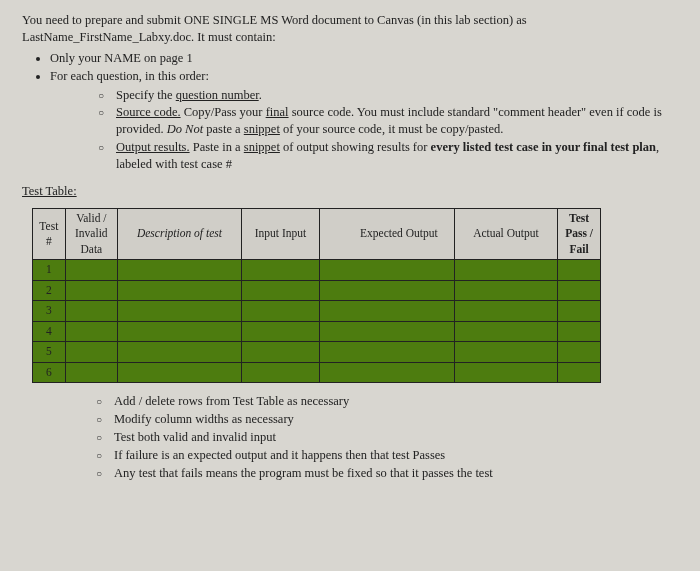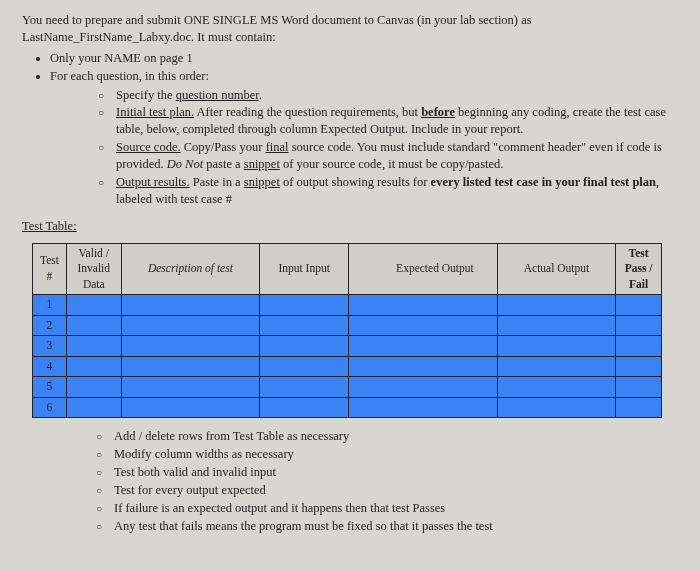--- a/index.html
+++ b/index.html
@@ -24,23 +24,23 @@
       left: 0;
       font-size: 10px;
       top: 2px;
       color: #333;
     }
     .u { text-decoration: underline; }
     .b { font-weight: bold; }
     .section-label { text-decoration: underline; margin-top: 10px; margin-bottom: 8px; }
     table {
       border-collapse: collapse;
-      width: 630px;
+      width: 569px;
       margin-left: 10px;
-      background: #3b82f6;
+      background: #4d7c0f;
     }
     th, td {
       border: 1px solid #222;
       font-size: 11.5px;
       text-align: center;
       padding: 2px 4px;
       font-weight: normal;
     }
     th { background: #d0cec8; }
     td { height: 15px; }
@@ -58,32 +58,29 @@
     .col-valid { width: 55px; }
     .col-desc { width: 140px; font-style: italic; }
     .col-input { width: 90px; }
     .col-expected { width: 150px; padding-left: 28px; }
     .col-actual { width: 120px; }
     .col-pass { width: 46px; font-weight: bold; }
   </style>
 </head>
 <body>
 
-<div class="intro">You need to prepare and submit ONE SINGLE MS Word document to Canvas (in your lab section) as LastName_FirstName_Labxy.doc. It must contain:</div>
+<div class="intro">You need to prepare and submit ONE SINGLE MS Word document to Canvas (in this lab section) as LastName_FirstName_Labxy.doc. It must contain:</div>
 
 <ul class="main">
   <li>Only your NAME on page 1</li>
   <li>
     <span>For each question, in this order:</span>
     <ul class="sub">
       <li>
         <span>Specify the </span><span class="u">question number</span><span>.</span>
-      </li>
-      <li>
-        <span class="u">Initial test plan.</span><span> After reading the question requirements, but </span><span class="u b">before</span><span> beginning any coding, create the test case table, below, completed through column Expected Output. Include in your report.</span>
       </li>
       <li>
         <span class="u">Source code.</span><span> Copy/Pass your </span><span class="u">final</span><span> source code. You must include standard "comment header" even if code is provided. </span><i>Do Not</i><span> paste a </span><span class="u">snippet</span><span> of your source code, it must be copy/pasted.</span>
       </li>
       <li>
         <span class="u">Output results.</span><span> Paste in a </span><span class="u">snippet</span><span> of output showing results for </span><span class="b">every listed test case in your final test plan</span><span>, labeled with test case #</span>
       </li>
     </ul>
   </li>
 </ul>
@@ -157,19 +154,18 @@
         <td></td>
         <td></td>
       </tr>
   </tbody>
 </table>
 
 <ul class="notes">
   <li>Add / delete rows from Test Table as necessary</li>
   <li>Modify column widths as necessary</li>
   <li>Test both valid and invalid input</li>
-  <li>Test for every output expected</li>
   <li>If failure is an expected output and it happens then that test Passes</li>
   <li>
     <span>Any test that fails means the program must be fixed so that it passes the test</span>
     
   </li>
 </ul>
 
 </body></html>

